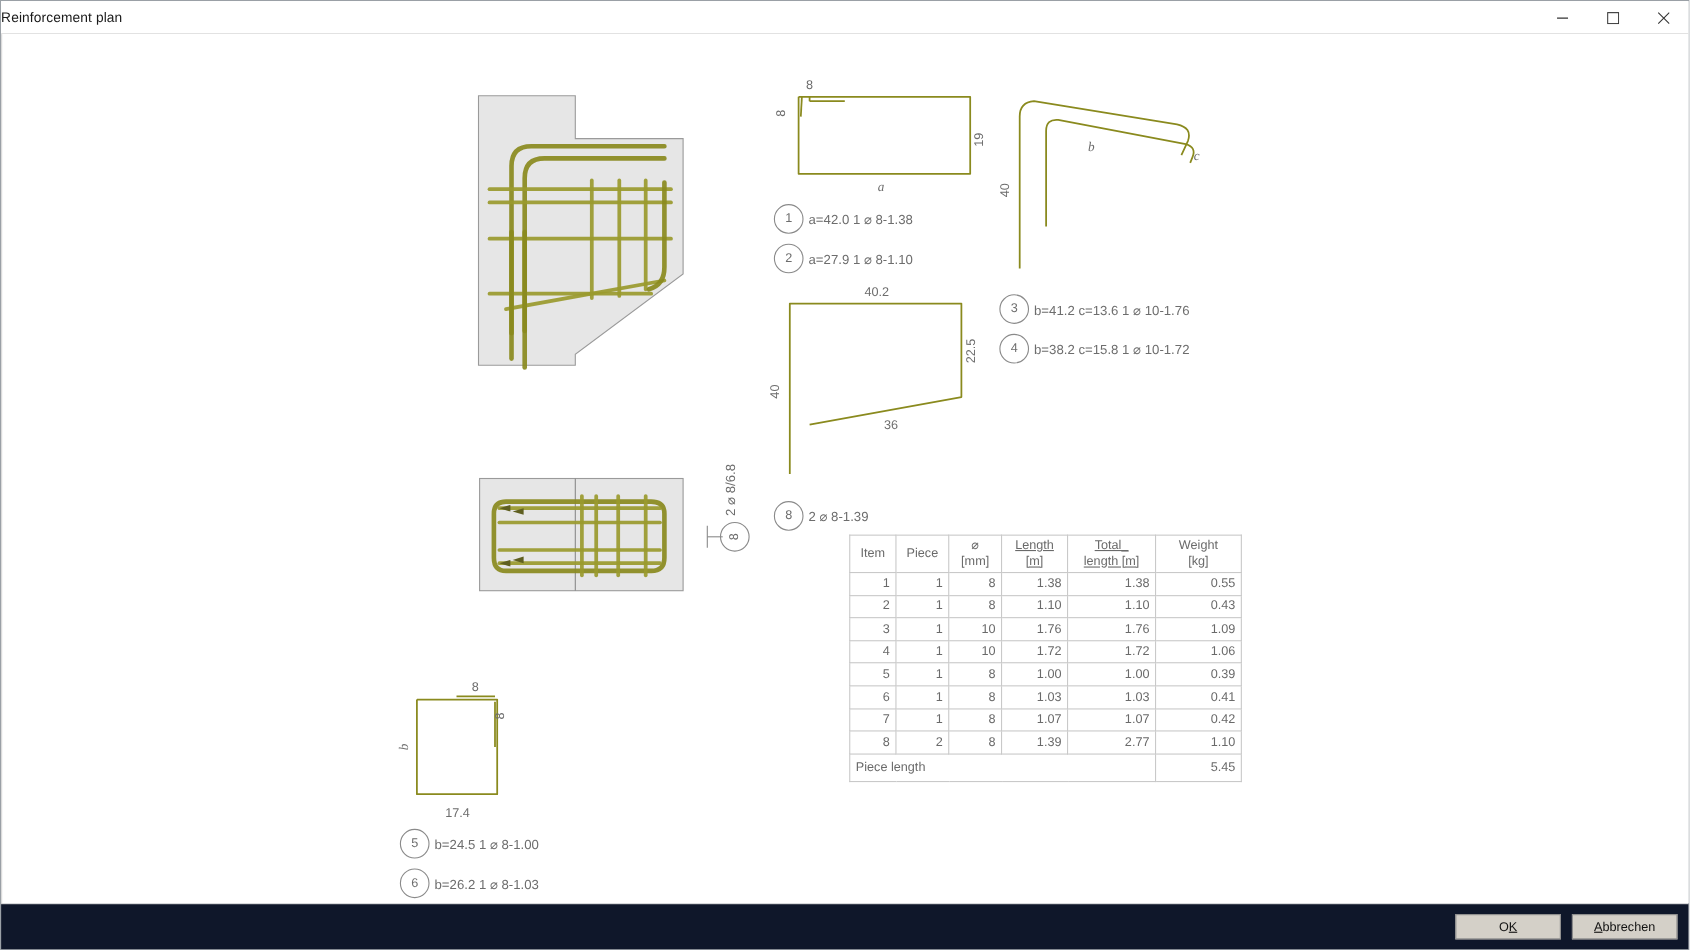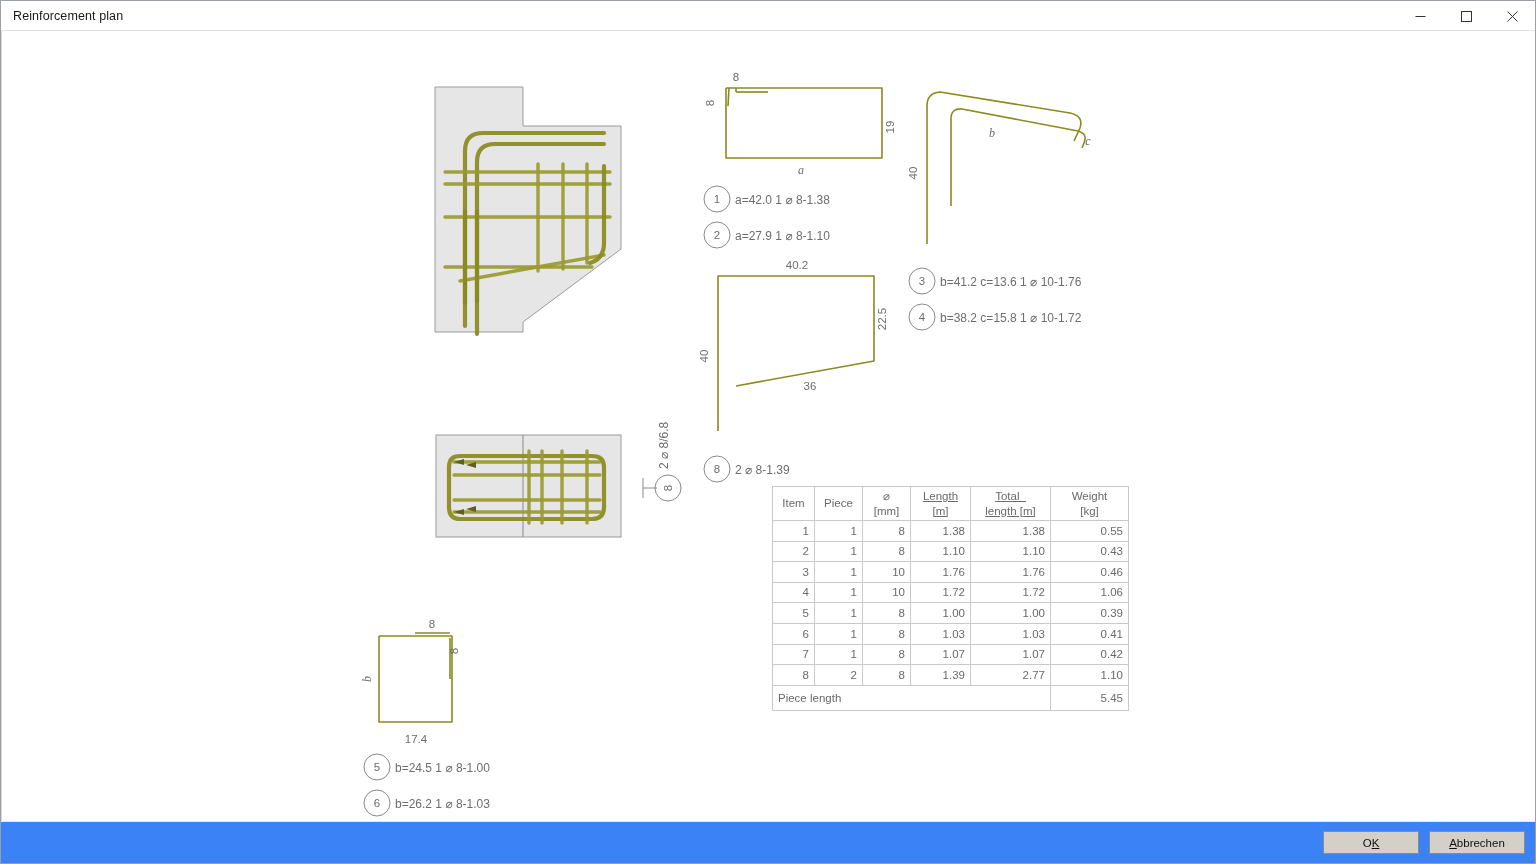--- a/index.html
+++ b/index.html
@@ -20,40 +20,40 @@
   
   #titlebar {
     height: 30px; flex: 0 0 30px;
     background: #ffffff;
     border-bottom: 1px solid #e2e2e2;
     display: flex; align-items: center;
     position: relative;
   }
   #titlebar .title {
     font-size: 12.5px; color: #1a1a1a;
-    padding-left: 12px; letter-spacing: .1px;
+    letter-spacing: .1px;
   }
   #wincontrols { position: absolute; right: 0; top: 0; height: 30px; display: flex; }
   .wc {
     width: 46px; height: 30px;
     display: flex; align-items: center; justify-content: center;
     cursor: default;
   }
   .wc svg { display: block; }
   
   #canvasarea {
     position: relative; flex: 1 1 auto;
     background: #ffffff; overflow: hidden;
     border-left: 1px solid #d8d8d8;
   }
   #canvasarea > svg { position: absolute; left: 0; top: 0; }
   
   #footer {
     flex: 0 0 42px; height: 42px;
-    background: #3b82f6;
+    background: #0f172a;
     border-top: 1px solid #e9e9e9;
     display: flex; align-items: center; justify-content: flex-end;
     padding-right: 10px; gap: 10px;
   }
   .btn {
     min-width: 96px; height: 23px;
     background: #d4d0c8;
     border: 1px solid #8b8b8b;
     font-size: 11.5px; color: #111;
     display: flex; align-items: center; justify-content: center;
@@ -305,21 +305,21 @@
           <td>1.10</td>
           <td>1.10</td>
           <td>0.43</td>
         </tr>
         <tr>
           <td>3</td>
           <td>1</td>
           <td>10</td>
           <td>1.76</td>
           <td>1.76</td>
-          <td>0.46</td>
+          <td>1.09</td>
         </tr>
         <tr>
           <td>4</td>
           <td>1</td>
           <td>10</td>
           <td>1.72</td>
           <td>1.72</td>
           <td>1.06</td>
         </tr>
         <tr>

